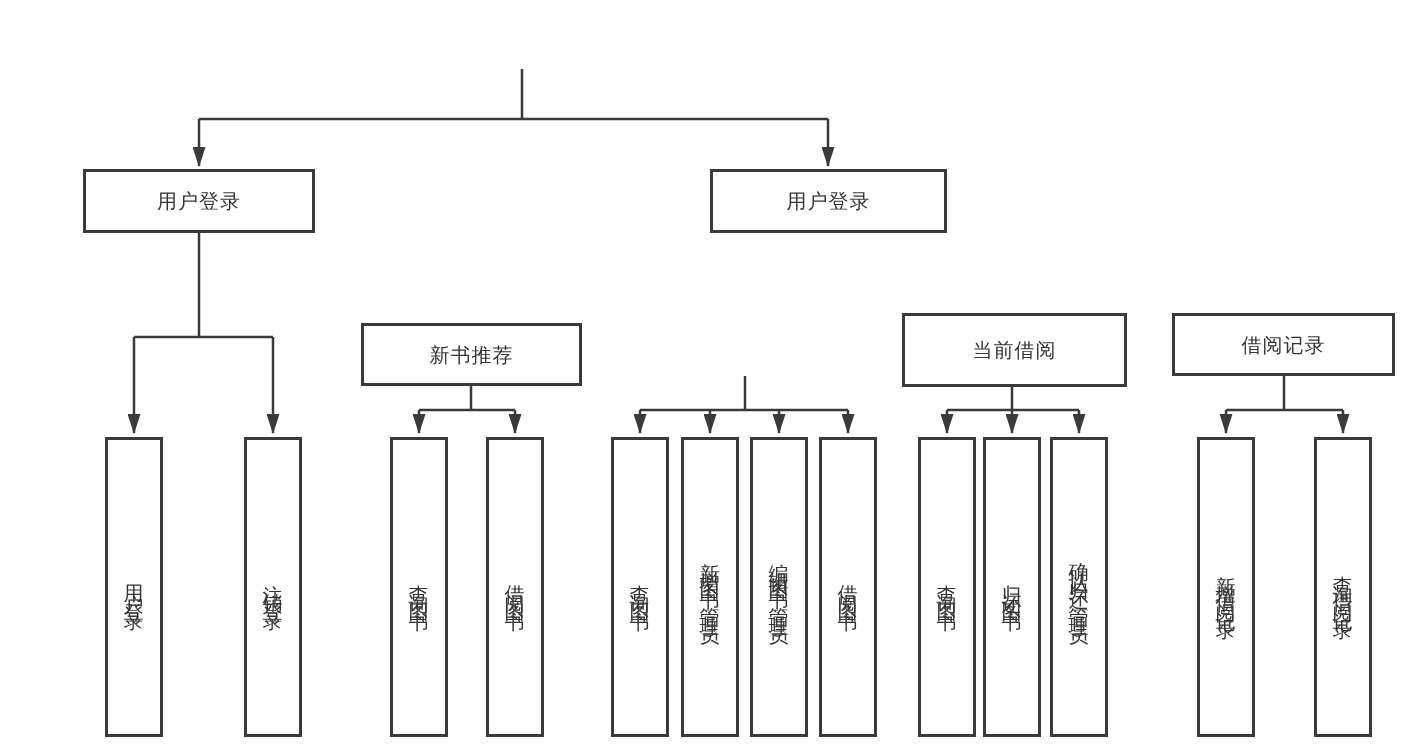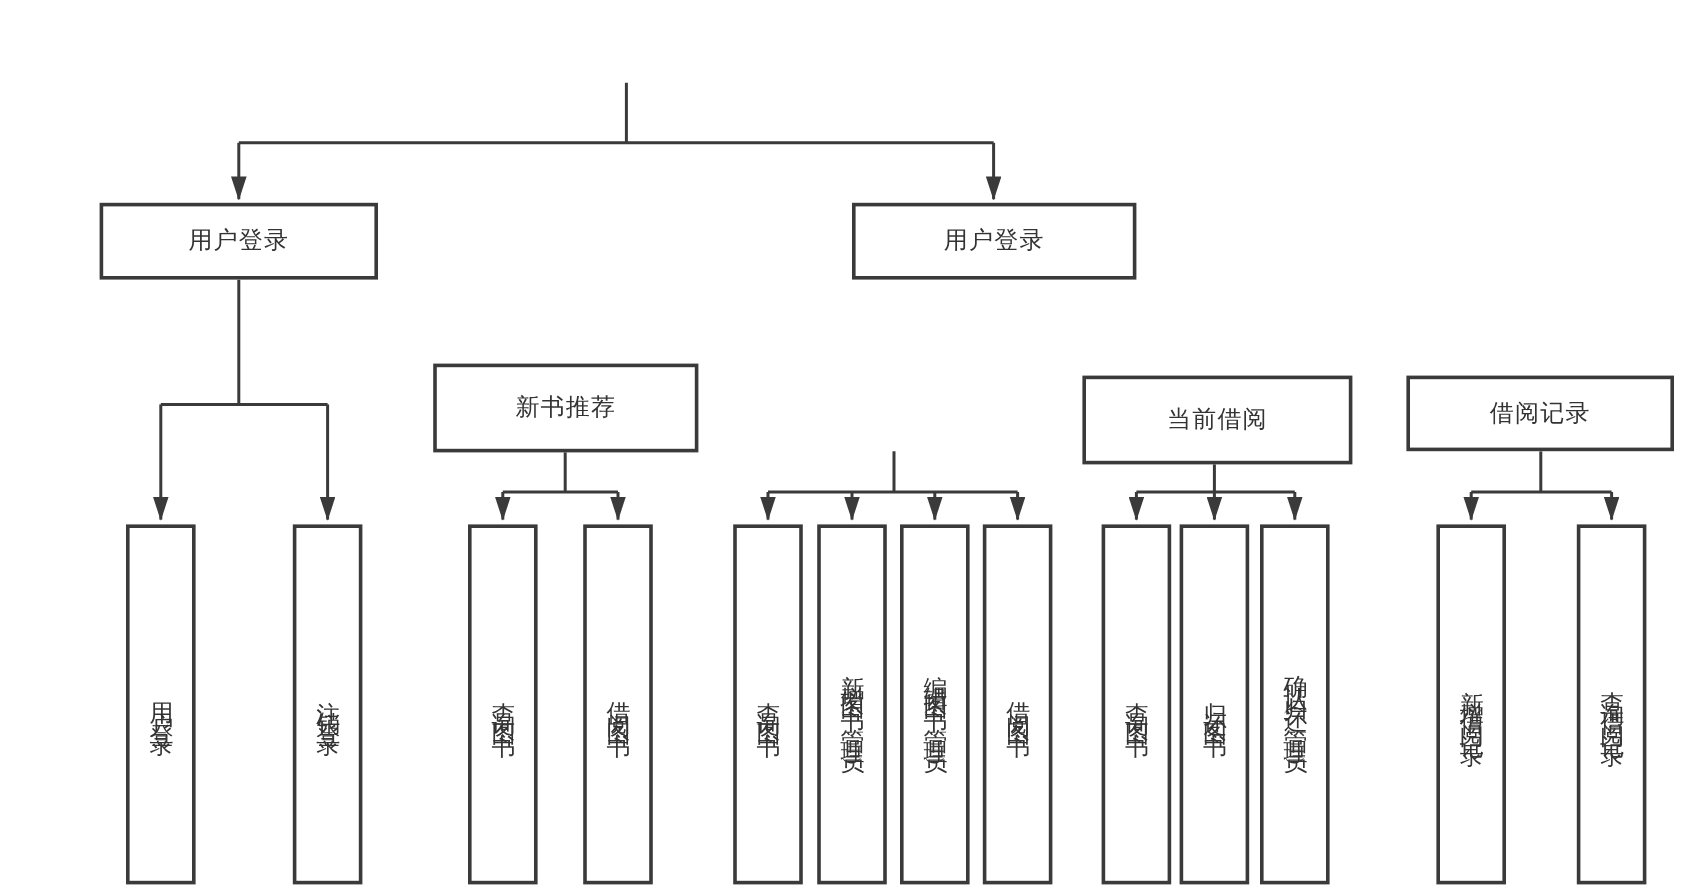--- a/index.html
+++ b/index.html
@@ -80,21 +80,21 @@
   </svg>
 
 
   <div class="box" style="left:83px;top:169px;width:232px;height:64px">
     <span>用户登录</span>
   </div>
   <div class="box" style="left:710px;top:169px;width:237px;height:64px">
     <span>用户登录</span>
   </div>
 
-  <div class="box" style="left:361px;top:303px;width:221px;height:74px">
+  <div class="box" style="left:361px;top:323px;width:221px;height:63px">
     <span>新书推荐</span>
   </div>
   <div class="box" style="left:902px;top:313px;width:225px;height:74px">
     <span>当前借阅</span>
   </div>
   <div class="box" style="left:1172px;top:313px;width:223px;height:63px">
     <span>借阅记录</span>
   </div>
 
   <div class="box v" style="left:105px;top:437px;width:58px;height:300px">

